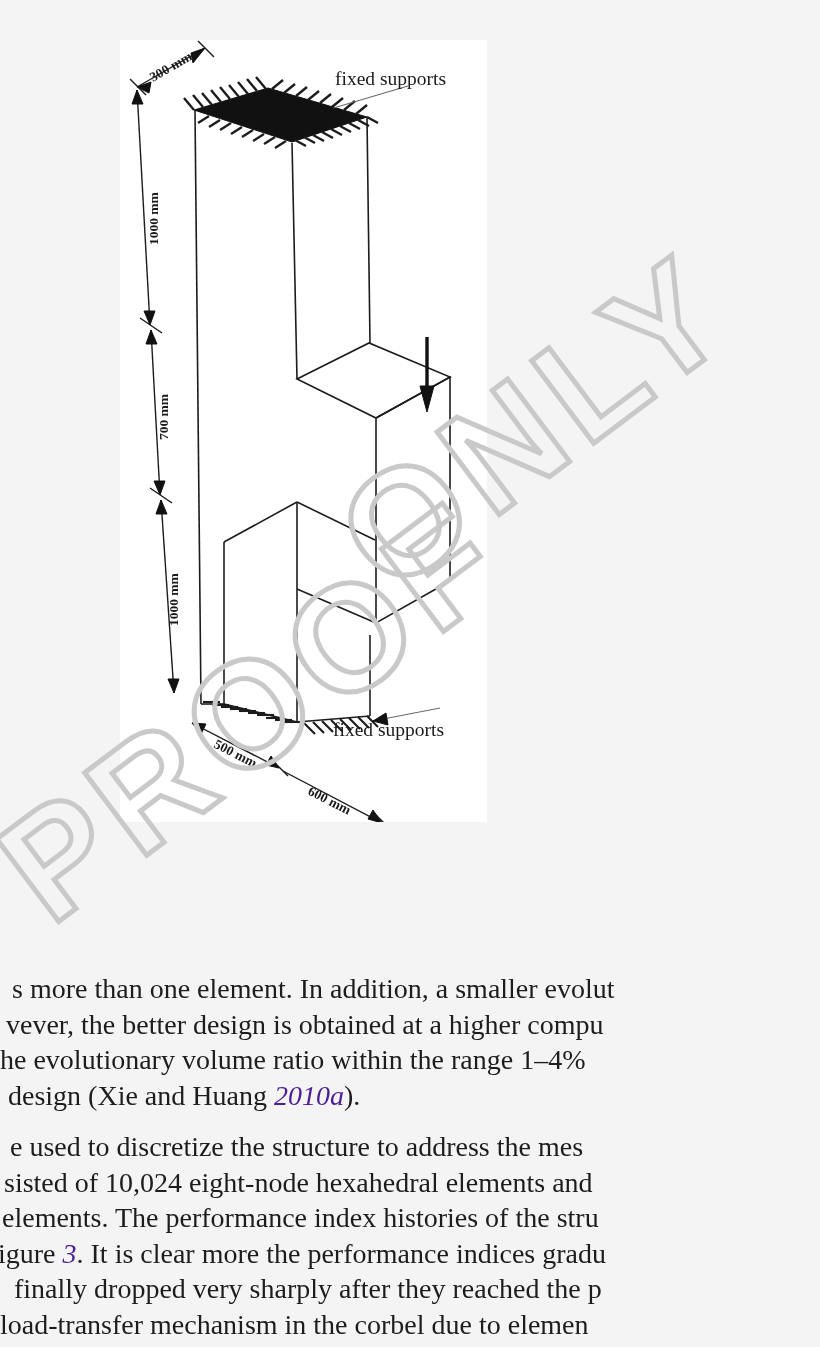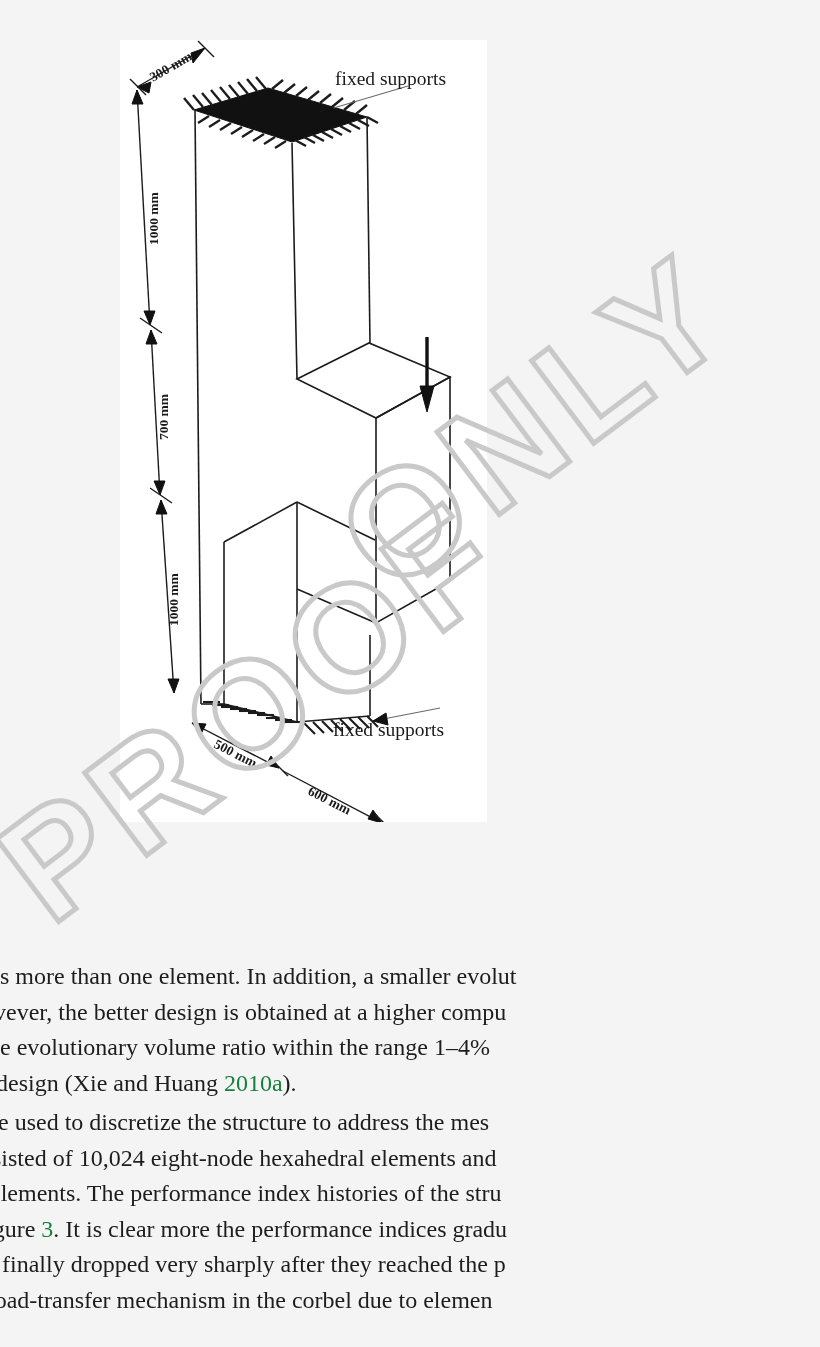--- a/index.html
+++ b/index.html
@@ -55,33 +55,33 @@
     fill:#1a1a1a;
   }
   
   #body-text{
     position:absolute;
     left:0;top:955px;
     width:820px;
     z-index:3;
   }
   .para{
-    margin:4px;
+    margin:16px;
     padding:0;
-    font-size:24px;
+    font-size:28px;
     line-height:35.5px;
     color:#1d1d1d;
     white-space:nowrap;
   }
   .tline{
     display:block;
     white-space:nowrap;
     overflow:hidden;
   }
-  .cite{color:#15803d;}
+  .cite{color:#4c1d95;font-style:italic;}
   .indent-a{margin-left:-4px;}
   .indent-b{margin-left:-10px;}
   .indent-c{margin-left:-16px;}
   .indent-d{margin-left:-8px;}
   .indent-e{margin-left:-6px;}
   .indent-f{margin-left:-12px;}
   .indent-g{margin-left:-14px;}
   .indent-h{margin-left:-18px;}
   .indent-i{margin-left:-2px;}
 </style>

